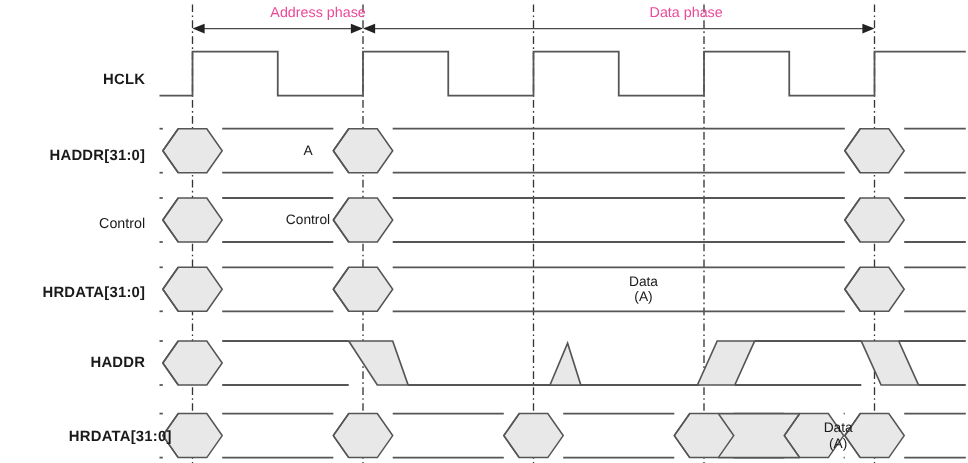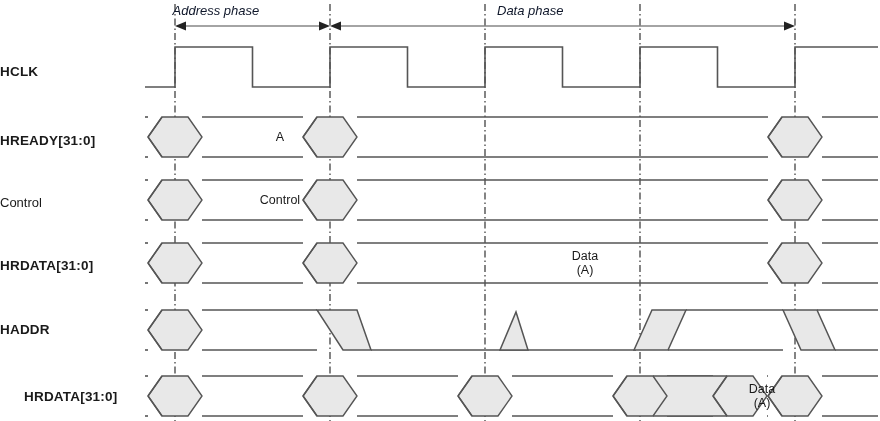--- a/index.html
+++ b/index.html
@@ -4,29 +4,28 @@
 <title>AHB Timing Diagram</title>
 <style>
   html,body{margin:0;padding:0;background:#ffffff;}
   body{
     font-family:"Liberation Sans", sans-serif;
     width:880px;height:421px;overflow:hidden;position:relative;
   }
   #stage{position:relative;width:880px;height:421px;}
   svg#wave{position:absolute;left:0;top:0;width:880px;height:421px;display:block;}
   .lbl{
-    position:absolute;color:#1a1a1a;
+    position:absolute;text-align:right;color:#1a1a1a;
     font-size:13.5px;line-height:1;white-space:nowrap;
   }
   .lbl.bold{font-weight:bold;letter-spacing:.2px;}
   .lbl.reg{font-weight:normal;font-size:13px;}
   .phase-text{
-    position:absolute;color:#0f172a;font-size:13px;text-align:left;
+    position:absolute;color:#ec4899;font-size:13px;text-align:right;
     white-space:nowrap;
-    font-style:italic;
   }
   .bustext{
     position:absolute;color:#1a1a1a;font-size:12.5px;text-align:center;
     white-space:nowrap;line-height:14px;
   }
 </style>
 </head>
 <body>
 
 <div id="stage">
@@ -169,21 +168,21 @@
         <path d="M686 310 L783 310" fill="none" stroke="#555555" stroke-width="1.6" stroke-linejoin="miter" stroke-linecap="butt"></path>
         <path d="M668 350 L783 350" fill="none" stroke="#555555" stroke-width="1.6" stroke-linejoin="miter" stroke-linecap="butt"></path>
         <path d="M783 310 L817 310 L835 350 L801 350 Z" fill="#e8e8e8" stroke="#555555" stroke-width="1.5"></path>
         <path d="M817 310 L878 310" fill="none" stroke="#555555" stroke-width="1.6" stroke-linejoin="miter" stroke-linecap="butt"></path>
         <path d="M835 350 L878 350" fill="none" stroke="#555555" stroke-width="1.6" stroke-linejoin="miter" stroke-linecap="butt"></path>
       </g>
   </svg>
 
   <div id="labels">
       <div class="lbl bold" style="left: 0px; width: 132px; top: 65px;">HCLK</div>
-      <div class="lbl bold" style="left: 0px; width: 132px; top: 134px;">HREADY[31:0]</div>
+      <div class="lbl bold" style="left: 0px; width: 132px; top: 134px;">HADDR[31:0]</div>
       <div class="lbl reg" style="left: 0px; width: 132px; top: 196px;">Control</div>
       <div class="lbl bold" style="left: 0px; width: 132px; top: 259px;">HRDATA[31:0]</div>
       <div class="lbl bold" style="left: 0px; width: 132px; top: 323px;">HADDR</div>
       <div class="lbl bold" style="left: 0px; width: 132px; top: 390px; padding-left: 24px;">HRDATA[31:0]</div>
     </div>
   <div id="phaselabels">
       <div class="phase-text" style="left: 172.5px; width: 160px; top: 3px;">Address phase</div>
       <div class="phase-text" style="left: 497px; width: 160px; top: 3px;">Data phase</div>
     </div>
   <div id="bustexts">

